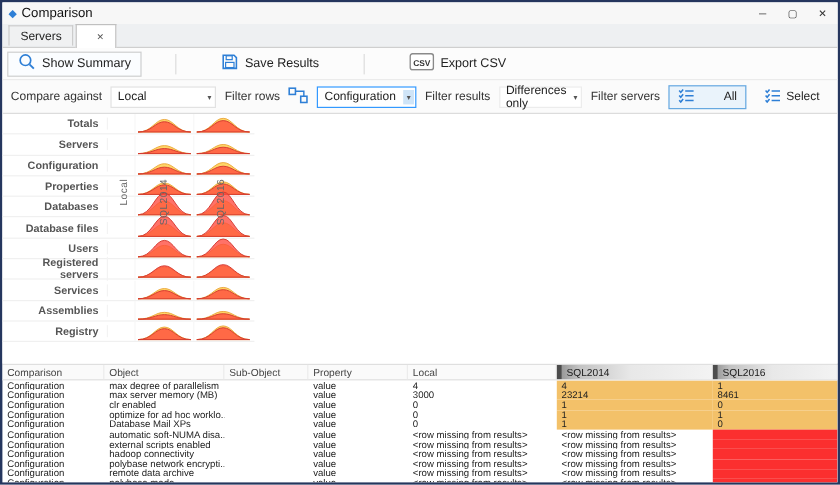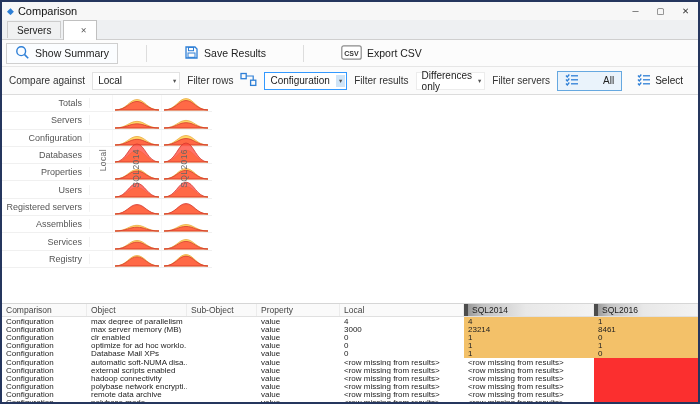--- a/index.html
+++ b/index.html
@@ -27,21 +27,21 @@
   .combo .arrow{color:#555;font-size:6.5px;margin-left:6px;}
   .combo-local{width:172px;}
   .combo-config{width:86px;border-color:#3399ff;}
   .combo-config .arrow{background:#cfe4f7;padding:2px 3px;margin-right:-2px;}
   .combo-results{width:92px;border-color:#ececec;}
   .fbtn{display:flex;align-items:center;gap:4px;height:20px;box-sizing:border-box;padding:0 7px;font-size:10px;color:#222;background:transparent;border:1px solid transparent;}
   .fbtn.active{border-color:#66a8e0;background:#eaf3fb;gap:24px;}
   
   .matrix{height:208px;flex:0 0 auto;position:relative;background:#fff;overflow:hidden;}
   .m-row{display:flex;width:210px;height:17.3px;box-sizing:border-box;border-bottom:1px solid #f0f0f0;align-items:flex-end;}
-  .m-label{width:88px;flex:0 0 auto;text-align:right;font-size:9px;color:#555;padding-right:7px;box-sizing:border-box;align-self:center;border-right:1px solid #f3f3f3;}
+  .m-label{width:88px;flex:0 0 auto;text-align:right;font-size:9px;color:#555;padding-right:7px;box-sizing:border-box;align-self:center;border-right:1px solid #f3f3f3;font-weight:bold;}
   .m-gutter{width:22px;flex:0 0 auto;}
   .m-cell{width:48px;height:16px;flex:0 0 auto;position:relative;border-left:1px solid #f7f7f7;}
   .spark{position:absolute;bottom:0;left:0;overflow:visible;}
   .v-label{position:absolute;writing-mode:vertical-rl;transform:rotate(180deg);font-size:8.5px;color:#666;letter-spacing:.4px;}
   .vl-0{left:96px;top:54px;}
   .vl-1{left:129px;top:54px;}
   .vl-2{left:177px;top:54px;}
   
   .grid{flex:1 1 auto;display:flex;flex-direction:column;overflow:hidden;border-top:1px solid #d6d6d6;}
   .t-grid{display:grid;grid-template-columns:85px 100px 70px 83px 124px 130px 1fr;}
@@ -198,48 +198,64 @@
             </svg>
           </div>
           <div class="m-cell">
             <svg width="48" height="16" class="spark">
               <path d="M2 15 C 13.440000000000001 15 16.32 5.5 24 5.5 C 31.68 5.5 34.56 15 46 15 Z" fill="#ffd257" fill-opacity="0.9" stroke="#eba83f" stroke-width="0.8"></path>
               <path d="M2 15 C 13.440000000000001 15 16.32 8.54 24 8.54 C 31.68 8.54 34.56 15 46 15 Z" fill="#ff4a3d" fill-opacity="0.78" stroke="#d43a2f" stroke-width="0.8"></path>
             </svg>
           </div>
         </div>
         <div class="m-row">
+          <div class="m-label">Properties</div>
+          <div class="m-gutter"></div>
+          <div class="m-cell">
+            <svg width="48" height="16" class="spark">
+              <path d="M2 15 C 13.440000000000001 15 16.32 5.5 24 5.5 C 31.68 5.5 34.56 15 46 15 Z" fill="#ffd257" fill-opacity="0.9" stroke="#eba83f" stroke-width="0.8"></path>
+              <path d="M2 15 C 13.440000000000001 15 16.32 7.0200000000000005 24 7.0200000000000005 C 31.68 7.0200000000000005 34.56 15 46 15 Z" fill="#ff4a3d" fill-opacity="0.78" stroke="#d43a2f" stroke-width="0.8"></path>
+            </svg>
+          </div>
+          <div class="m-cell">
+            <svg width="48" height="16" class="spark">
+              <path d="M2 15 C 13.440000000000001 15 16.32 4.549999999999999 24 4.549999999999999 C 31.68 4.549999999999999 34.56 15 46 15 Z" fill="#ffd257" fill-opacity="0.9" stroke="#eba83f" stroke-width="0.8"></path>
+              <path d="M2 15 C 13.440000000000001 15 16.32 6.26 24 6.26 C 31.68 6.26 34.56 15 46 15 Z" fill="#ff4a3d" fill-opacity="0.78" stroke="#d43a2f" stroke-width="0.8"></path>
+            </svg>
+          </div>
+        </div>
+        <div class="m-row">
           <div class="m-label">Databases</div>
           <div class="m-gutter"></div>
           <div class="m-cell">
             <svg width="48" height="16" class="spark">
               <path d="M2 15 C 13.440000000000001 15 16.32 3.5999999999999996 24 3.5999999999999996 C 31.68 3.5999999999999996 34.56 15 46 15 Z" fill="#ffd257" fill-opacity="0.9" stroke="#eba83f" stroke-width="0.8"></path>
               <path d="M2 15 C 13.440000000000001 15 16.32 -3.0500000000000007 24 -3.0500000000000007 C 31.68 -3.0500000000000007 34.56 15 46 15 Z" fill="#ff4a3d" fill-opacity="0.78" stroke="#d43a2f" stroke-width="0.8"></path>
             </svg>
           </div>
           <div class="m-cell">
             <svg width="48" height="16" class="spark">
               <path d="M2 15 C 13.440000000000001 15 16.32 3.2200000000000006 24 3.2200000000000006 C 31.68 3.2200000000000006 34.56 15 46 15 Z" fill="#ffd257" fill-opacity="0.9" stroke="#eba83f" stroke-width="0.8"></path>
               <path d="M2 15 C 13.440000000000001 15 16.32 -4 24 -4 C 31.68 -4 34.56 15 46 15 Z" fill="#ff4a3d" fill-opacity="0.78" stroke="#d43a2f" stroke-width="0.8"></path>
             </svg>
           </div>
         </div>
         <div class="m-row">
-          <div class="m-label">Properties</div>
-          <div class="m-gutter"></div>
-          <div class="m-cell">
-            <svg width="48" height="16" class="spark">
-              <path d="M2 15 C 13.440000000000001 15 16.32 5.5 24 5.5 C 31.68 5.5 34.56 15 46 15 Z" fill="#ffd257" fill-opacity="0.9" stroke="#eba83f" stroke-width="0.8"></path>
-              <path d="M2 15 C 13.440000000000001 15 16.32 7.0200000000000005 24 7.0200000000000005 C 31.68 7.0200000000000005 34.56 15 46 15 Z" fill="#ff4a3d" fill-opacity="0.78" stroke="#d43a2f" stroke-width="0.8"></path>
-            </svg>
-          </div>
+          <div class="m-label">Database files</div>
+          <div class="m-gutter"></div>
           <div class="m-cell">
             <svg width="48" height="16" class="spark">
               <path d="M2 15 C 13.440000000000001 15 16.32 4.549999999999999 24 4.549999999999999 C 31.68 4.549999999999999 34.56 15 46 15 Z" fill="#ffd257" fill-opacity="0.9" stroke="#eba83f" stroke-width="0.8"></path>
-              <path d="M2 15 C 13.440000000000001 15 16.32 6.26 24 6.26 C 31.68 6.26 34.56 15 46 15 Z" fill="#ff4a3d" fill-opacity="0.78" stroke="#d43a2f" stroke-width="0.8"></path>
+              <path d="M2 15 C 13.440000000000001 15 16.32 -1.7199999999999989 24 -1.7199999999999989 C 31.68 -1.7199999999999989 34.56 15 46 15 Z" fill="#ff4a3d" fill-opacity="0.78" stroke="#d43a2f" stroke-width="0.8"></path>
+            </svg>
+          </div>
+          <div class="m-cell">
+            <svg width="48" height="16" class="spark">
+              <path d="M2 15 C 13.440000000000001 15 16.32 3.5999999999999996 24 3.5999999999999996 C 31.68 3.5999999999999996 34.56 15 46 15 Z" fill="#ffd257" fill-opacity="0.9" stroke="#eba83f" stroke-width="0.8"></path>
+              <path d="M2 15 C 13.440000000000001 15 16.32 -2.4800000000000004 24 -2.4800000000000004 C 31.68 -2.4800000000000004 34.56 15 46 15 Z" fill="#ff4a3d" fill-opacity="0.78" stroke="#d43a2f" stroke-width="0.8"></path>
             </svg>
           </div>
         </div>
         <div class="m-row">
           <div class="m-label">Users</div>
           <div class="m-gutter"></div>
           <div class="m-cell">
             <svg width="48" height="16" class="spark">
               <path d="M2 15 C 13.440000000000001 15 16.32 5.5 24 5.5 C 31.68 5.5 34.56 15 46 15 Z" fill="#ffd257" fill-opacity="0.9" stroke="#eba83f" stroke-width="0.8"></path>
               <path d="M2 15 C 13.440000000000001 15 16.32 1.3200000000000003 24 1.3200000000000003 C 31.68 1.3200000000000003 34.56 15 46 15 Z" fill="#ff4a3d" fill-opacity="0.78" stroke="#d43a2f" stroke-width="0.8"></path>
@@ -262,48 +278,48 @@
             </svg>
           </div>
           <div class="m-cell">
             <svg width="48" height="16" class="spark">
               <path d="M2 15 C 13.440000000000001 15 16.32 5.5 24 5.5 C 31.68 5.5 34.56 15 46 15 Z" fill="#ffd257" fill-opacity="0.9" stroke="#eba83f" stroke-width="0.8"></path>
               <path d="M2 15 C 13.440000000000001 15 16.32 4.549999999999999 24 4.549999999999999 C 31.68 4.549999999999999 34.56 15 46 15 Z" fill="#ff4a3d" fill-opacity="0.78" stroke="#d43a2f" stroke-width="0.8"></path>
             </svg>
           </div>
         </div>
         <div class="m-row">
+          <div class="m-label">Services</div>
+          <div class="m-gutter"></div>
+          <div class="m-cell">
+            <svg width="48" height="16" class="spark">
+              <path d="M2 15 C 13.440000000000001 15 16.32 6.449999999999999 24 6.449999999999999 C 31.68 6.449999999999999 34.56 15 46 15 Z" fill="#ffd257" fill-opacity="0.9" stroke="#eba83f" stroke-width="0.8"></path>
+              <path d="M2 15 C 13.440000000000001 15 16.32 8.16 24 8.16 C 31.68 8.16 34.56 15 46 15 Z" fill="#ff4a3d" fill-opacity="0.78" stroke="#d43a2f" stroke-width="0.8"></path>
+            </svg>
+          </div>
+          <div class="m-cell">
+            <svg width="48" height="16" class="spark">
+              <path d="M2 15 C 13.440000000000001 15 16.32 5.5 24 5.5 C 31.68 5.5 34.56 15 46 15 Z" fill="#ffd257" fill-opacity="0.9" stroke="#eba83f" stroke-width="0.8"></path>
+              <path d="M2 15 C 13.440000000000001 15 16.32 7.3999999999999995 24 7.3999999999999995 C 31.68 7.3999999999999995 34.56 15 46 15 Z" fill="#ff4a3d" fill-opacity="0.78" stroke="#d43a2f" stroke-width="0.8"></path>
+            </svg>
+          </div>
+        </div>
+        <div class="m-row">
           <div class="m-label">Assemblies</div>
           <div class="m-gutter"></div>
           <div class="m-cell">
             <svg width="48" height="16" class="spark">
               <path d="M2 15 C 13.440000000000001 15 16.32 9.3 24 9.3 C 31.68 9.3 34.56 15 46 15 Z" fill="#ffd257" fill-opacity="0.9" stroke="#eba83f" stroke-width="0.8"></path>
               <path d="M2 15 C 13.440000000000001 15 16.32 11.2 24 11.2 C 31.68 11.2 34.56 15 46 15 Z" fill="#ff4a3d" fill-opacity="0.78" stroke="#d43a2f" stroke-width="0.8"></path>
             </svg>
           </div>
           <div class="m-cell">
             <svg width="48" height="16" class="spark">
               <path d="M2 15 C 13.440000000000001 15 16.32 8.54 24 8.54 C 31.68 8.54 34.56 15 46 15 Z" fill="#ffd257" fill-opacity="0.9" stroke="#eba83f" stroke-width="0.8"></path>
               <path d="M2 15 C 13.440000000000001 15 16.32 10.440000000000001 24 10.440000000000001 C 31.68 10.440000000000001 34.56 15 46 15 Z" fill="#ff4a3d" fill-opacity="0.78" stroke="#d43a2f" stroke-width="0.8"></path>
-            </svg>
-          </div>
-        </div>
-        <div class="m-row">
-          <div class="m-label">Services</div>
-          <div class="m-gutter"></div>
-          <div class="m-cell">
-            <svg width="48" height="16" class="spark">
-              <path d="M2 15 C 13.440000000000001 15 16.32 6.449999999999999 24 6.449999999999999 C 31.68 6.449999999999999 34.56 15 46 15 Z" fill="#ffd257" fill-opacity="0.9" stroke="#eba83f" stroke-width="0.8"></path>
-              <path d="M2 15 C 13.440000000000001 15 16.32 8.16 24 8.16 C 31.68 8.16 34.56 15 46 15 Z" fill="#ff4a3d" fill-opacity="0.78" stroke="#d43a2f" stroke-width="0.8"></path>
-            </svg>
-          </div>
-          <div class="m-cell">
-            <svg width="48" height="16" class="spark">
-              <path d="M2 15 C 13.440000000000001 15 16.32 5.5 24 5.5 C 31.68 5.5 34.56 15 46 15 Z" fill="#ffd257" fill-opacity="0.9" stroke="#eba83f" stroke-width="0.8"></path>
-              <path d="M2 15 C 13.440000000000001 15 16.32 7.3999999999999995 24 7.3999999999999995 C 31.68 7.3999999999999995 34.56 15 46 15 Z" fill="#ff4a3d" fill-opacity="0.78" stroke="#d43a2f" stroke-width="0.8"></path>
             </svg>
           </div>
         </div>
         <div class="m-row">
           <div class="m-label">Registry</div>
           <div class="m-gutter"></div>
           <div class="m-cell">
             <svg width="48" height="16" class="spark">
               <path d="M2 15 C 13.440000000000001 15 16.32 4.549999999999999 24 4.549999999999999 C 31.68 4.549999999999999 34.56 15 46 15 Z" fill="#ffd257" fill-opacity="0.9" stroke="#eba83f" stroke-width="0.8"></path>
               <path d="M2 15 C 13.440000000000001 15 16.32 5.880000000000001 24 5.880000000000001 C 31.68 5.880000000000001 34.56 15 46 15 Z" fill="#ff4a3d" fill-opacity="0.78" stroke="#d43a2f" stroke-width="0.8"></path>

